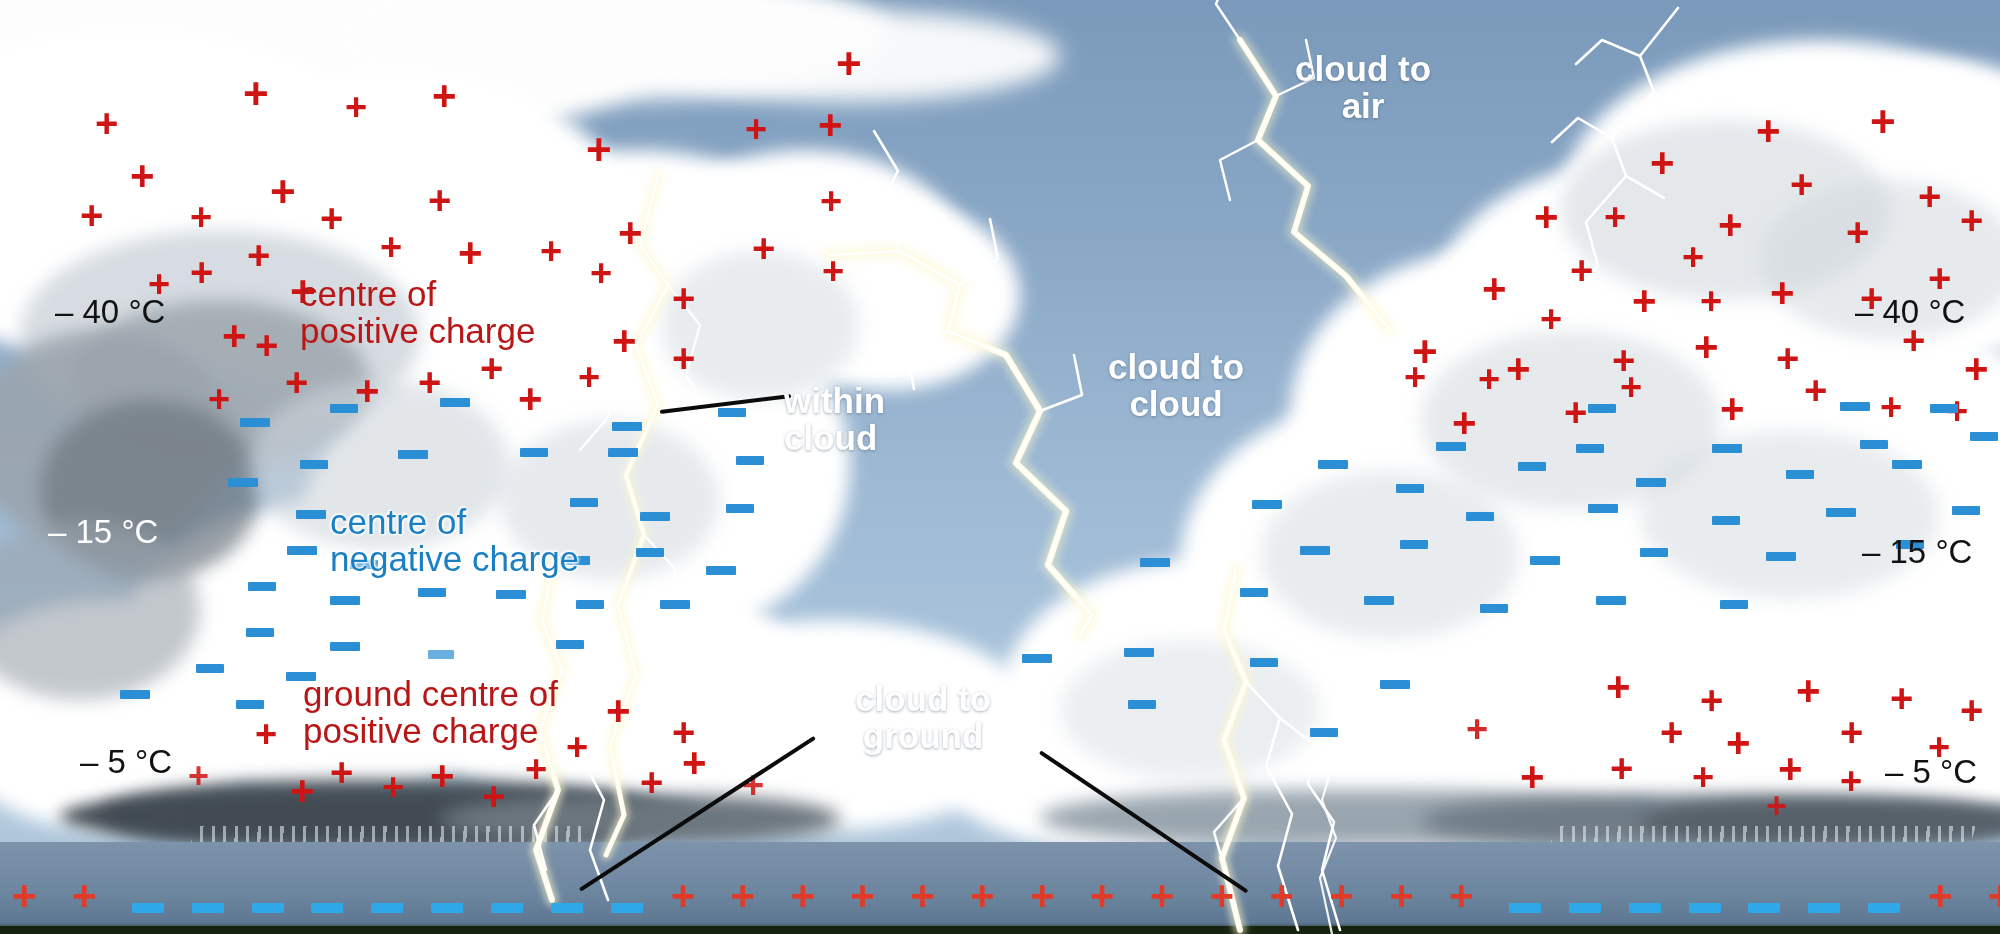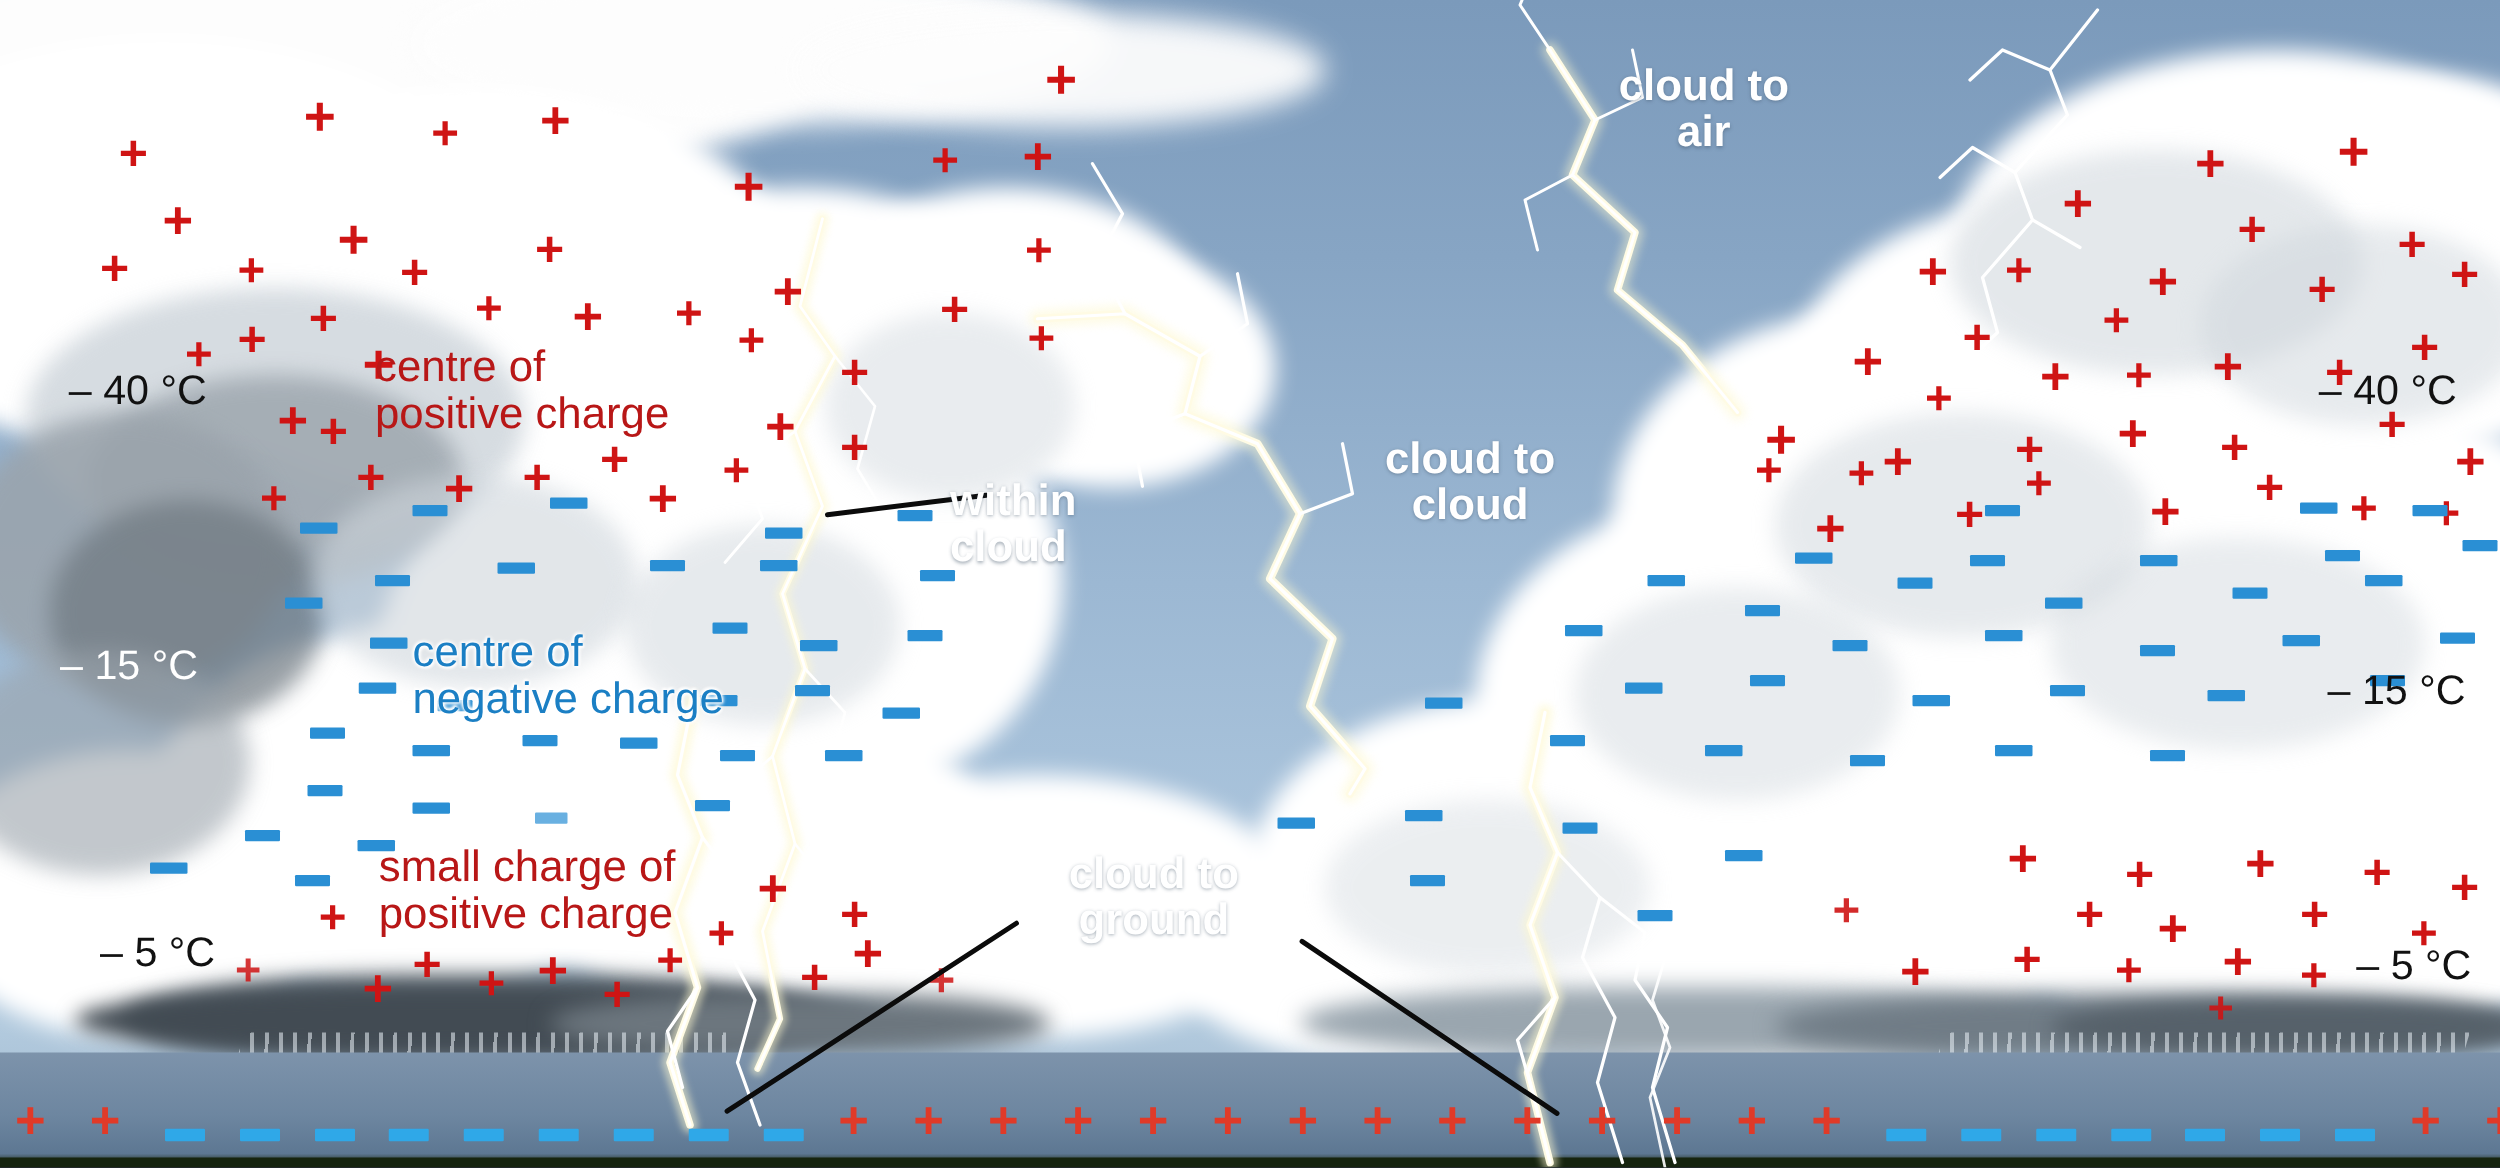--- a/index.html
+++ b/index.html
@@ -468,24 +468,24 @@
     </div>
 
   <div class="leader" style="left:660px;top:410px;width:132px;transform:rotate(-7deg);"></div>
   <div class="leader" style="left:580px;top:888px;width:280px;transform:rotate(-33deg);"></div>
   <div class="leader" style="left:1040px;top:750px;width:250px;transform:rotate(34deg);"></div>
 
   <div class="lab lab-red" style="left:300px;top:275px;">centre of
 positive charge</div>
   <div class="lab lab-blue" style="left:330px;top:503px;">centre of
 negative charge</div>
-  <div class="lab lab-red" style="left:303px;top:675px;">small charge of
+  <div class="lab lab-red" style="left:303px;top:675px;">ground centre of
 positive charge</div>
 
-  <div class="lab lab-white" style="left:760px;top:382px;">within
+  <div class="lab lab-white" style="left:784px;top:382px;">within
 cloud</div>
   <div class="lab lab-white" style="left:1108px;top:348px;text-align:center;">cloud to
 cloud</div>
   <div class="lab lab-white" style="left:1295px;top:50px;text-align:center;">cloud to
 air</div>
   <div class="lab lab-white" style="left:855px;top:680px;text-align:center;">cloud to
 ground</div>
 
   <div class="lab lab-temp" style="left:55px;top:295px;">– 40 °C</div>
   <div class="lab lab-temp-w" style="left:48px;top:515px;">– 15 °C</div>

